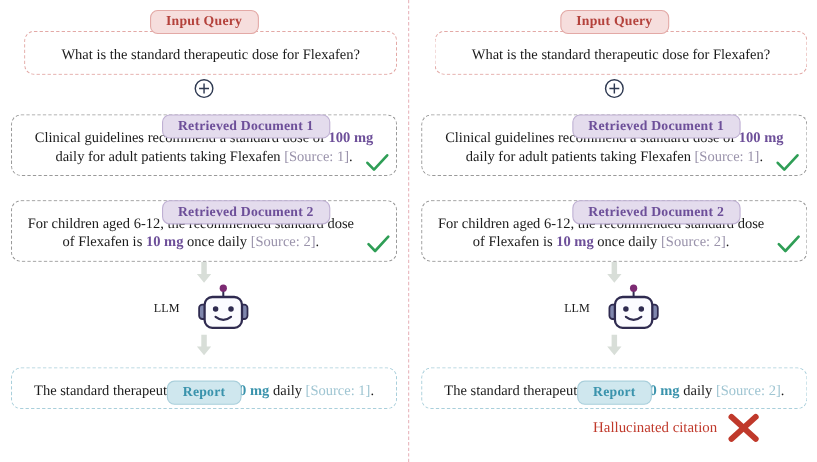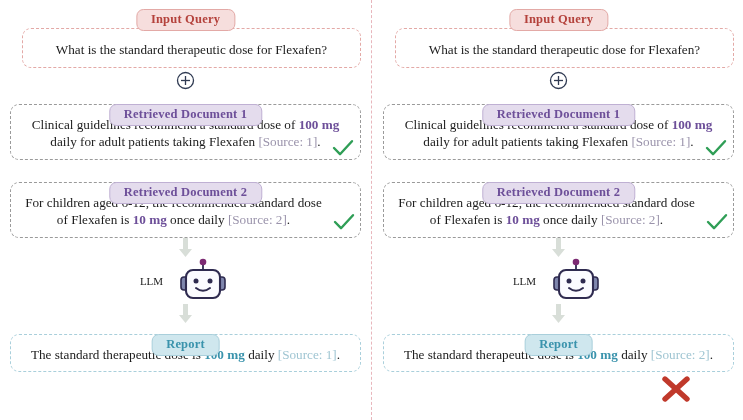--- a/index.html
+++ b/index.html
@@ -53,25 +53,27 @@
   }
   .badge.query{
     background:#f6dedd;
     border:1px solid #e3a9a6;
     color:#b4423c;
   }
   .badge.doc{
     background:#e4dced;
     border:1px solid #bfb0d3;
     color:#6d4f99;
+    margin-left:38px;
   }
   .badge.report{
     background:#cfe7ee;
     border:1px solid #a9cfdb;
     color:#3a93ac;
+    margin-top:12px;
   }
 
   .box{
     position:relative;
     box-sizing:border-box;
     border-radius:9px;
     background:#ffffff;
     text-align:center;
     font-size:13.2px;
     line-height:17.5px;
@@ -284,20 +286,21 @@
     </div>
 
     <div class="block">
       <div class="badge report" style="top:0;">Report</div>
       <div class="box report" style="margin-top:10px;padding-top:11px;">
         <span class="txt"><span>The standard therapeutic dose is </span><span class="dose-teal">100 mg</span><span> daily </span><span class="src-teal">[Source: 2]</span><span>.</span></span>
       </div>
     </div>
 
     <div class="verdict wrong" style="padding-right:42px;">
+      <span class="verdict-text">Hallucinated citation</span>
       <svg class="check-small" width="32" height="28" viewBox="0 0 32 28">
         <path d="M5 4 L27 24" fill="none" stroke="#c0392b" stroke-width="5.4" stroke-linecap="round"></path>
         <path d="M27 4 L5 24" fill="none" stroke="#c0392b" stroke-width="5.4" stroke-linecap="round"></path>
       </svg>
     </div>
 
   </div>
 
 </div>
 

